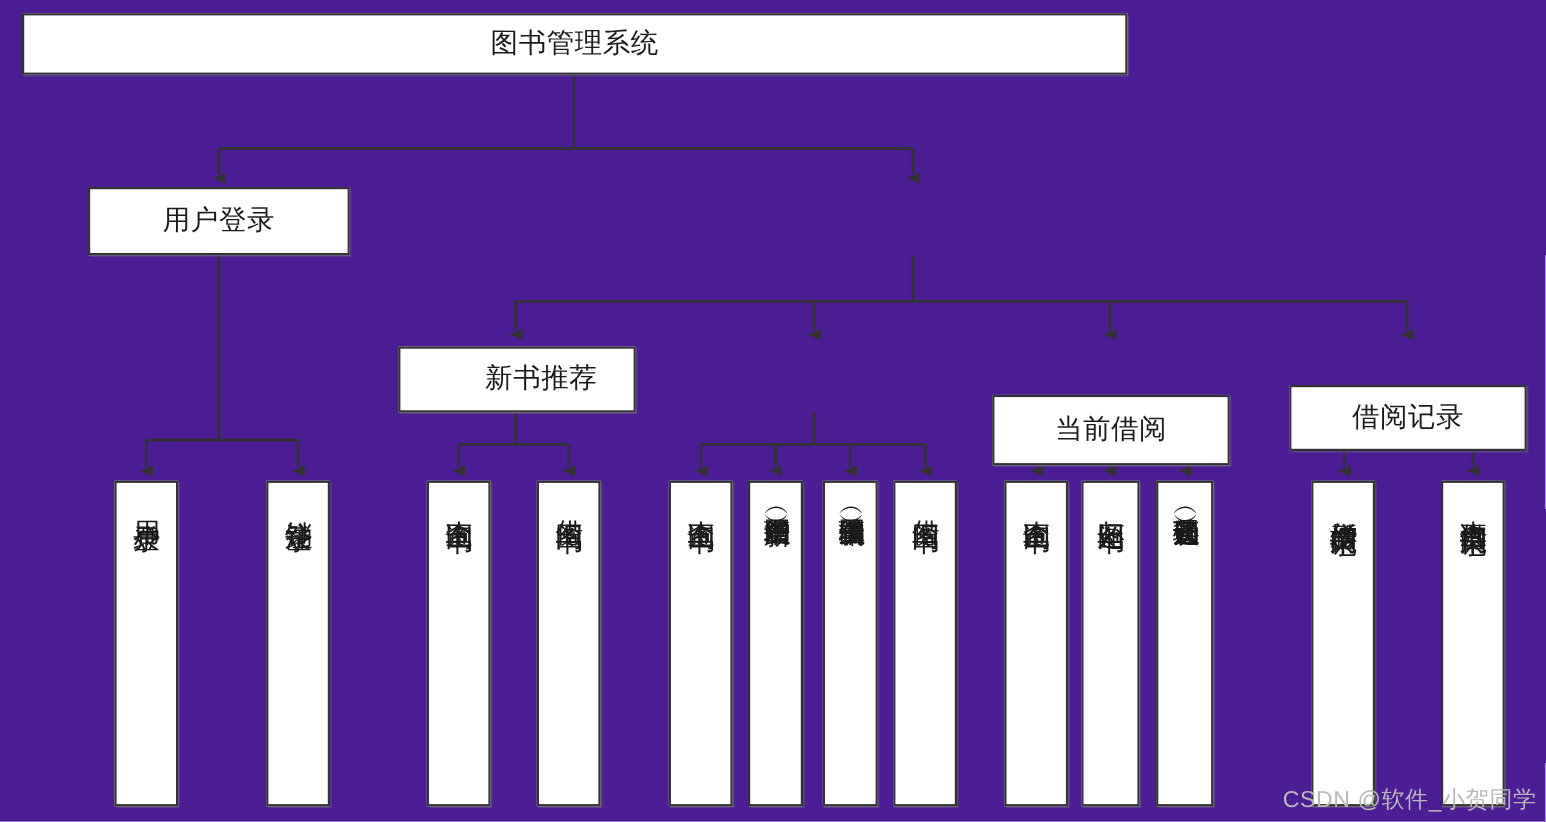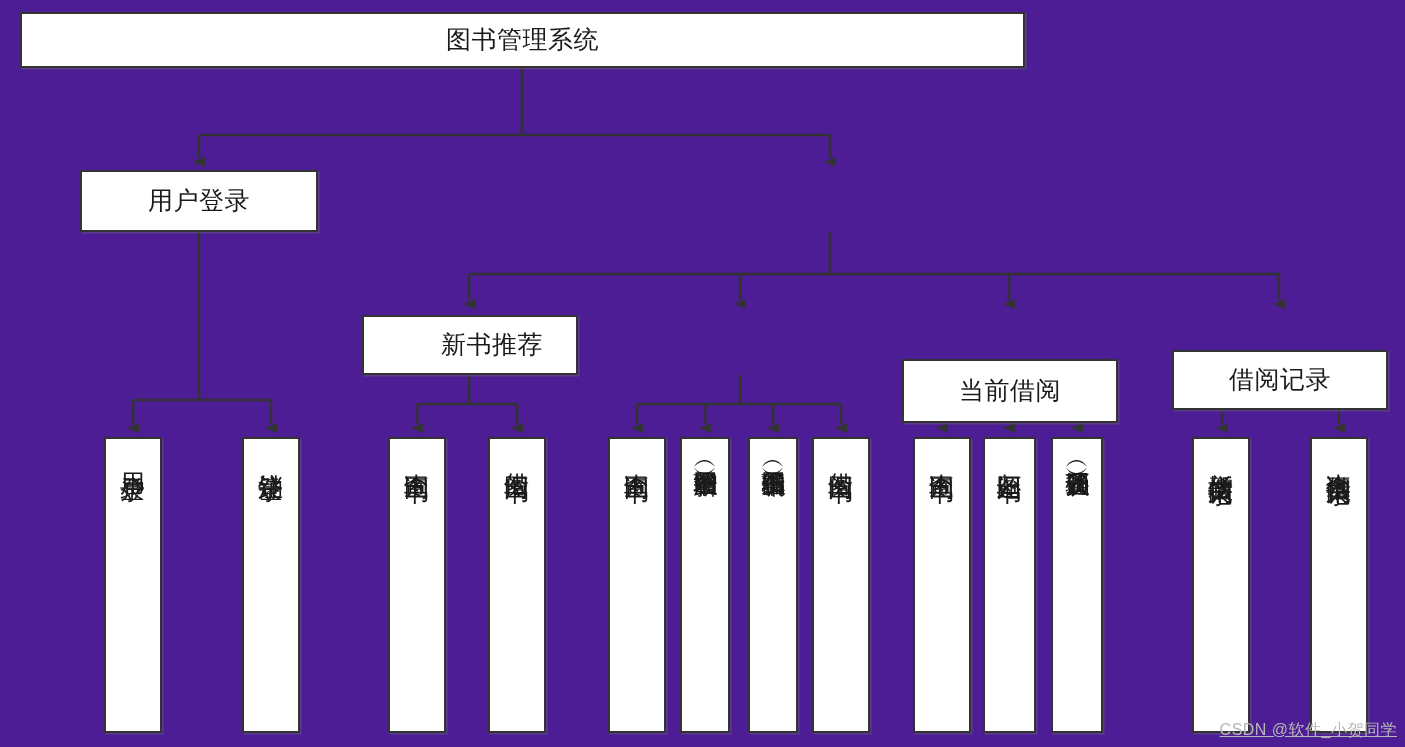--- a/index.html
+++ b/index.html
@@ -62,25 +62,24 @@
     white-space: nowrap;
   }
   .v-node.tight .lbl {
     font-size: 24px;
     letter-spacing: 0px;
   }
   .watermark {
     position: absolute;
     right: 8px;
     bottom: 6px;
-    font-size: 16px;
+    font-size: 21px;
     color: #b8b8b8;
     white-space: nowrap;
     letter-spacing: 0.5px;
-    text-decoration: underline;
   }
 </style>
 </head>
 <body>
 
 <div id="canvas">
 
   <svg id="wires" width="1405" height="747" viewBox="0 0 1405 747" xmlns="http://www.w3.org/2000/svg">
     <defs>
       <marker id="arrow" markerWidth="10" markerHeight="12" refX="1" refY="6" orient="auto" markerUnits="userSpaceOnUse">

